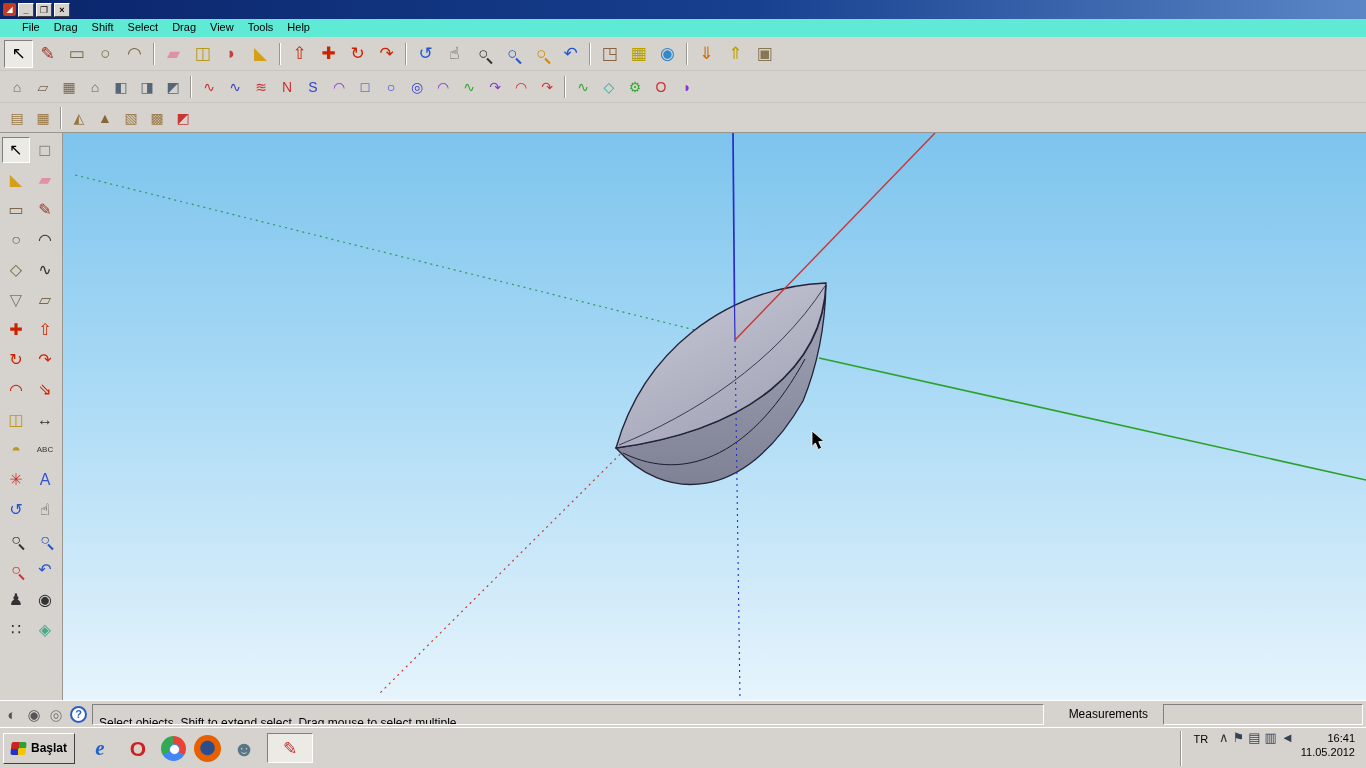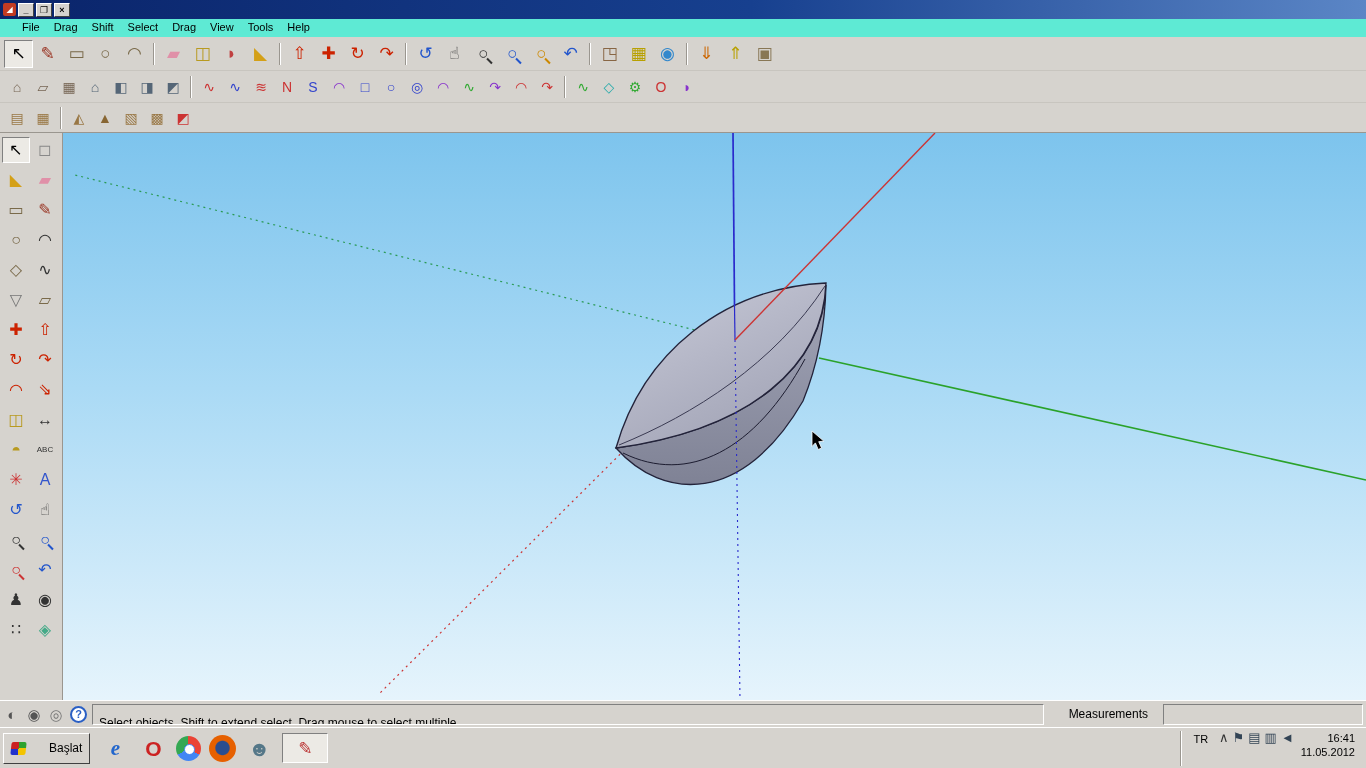--- a/index.html
+++ b/index.html
@@ -49,21 +49,21 @@
   .sb-circles{display:flex;gap:4px;align-items:center}
   .sb-circle{width:18px;height:18px;display:inline-flex;align-items:center;justify-content:center}
   .sb-circle .glyph{font-size:15px;line-height:1}
   .sb-help{width:17px;height:17px;border-radius:50%;border:2px solid #2a5fc4;background:#fff;color:#2a5fc4;font-weight:bold;font-size:11px;display:inline-flex;align-items:center;justify-content:center;flex:none}
   .sb-hint{flex:1;height:21px;line-height:19px;border:1px solid;border-color:#808080 #fff #fff #808080;padding:9px 6px;font-size:12px;background:#d6d3ce;white-space:nowrap;overflow:hidden}
   .sb-meas-label{font-size:12px;padding:0 10px 0 20px;white-space:nowrap}
   .sb-meas-box{width:200px;height:21px;border:1px solid;border-color:#808080 #fff #fff #808080;background:#d6d3ce;flex:none}
 
   
   .taskbar{height:41px;background:#d6d3ce;border-top:1px solid #fff;display:flex;align-items:center;padding:0 3px;flex:none}
-  .start-btn{height:31px;min-width:62px;background:#d6d3ce;border:1px solid;border-color:#fff #404040 #404040 #fff;display:inline-flex;align-items:center;gap:23px;padding:0 7px;font-weight:normal;font-size:12px;cursor:default;flex:none}
+  .start-btn{height:31px;min-width:62px;background:#d6d3ce;border:1px solid;border-color:#fff #404040 #404040 #fff;display:inline-flex;align-items:center;gap:5px;padding:0 7px;font-weight:bold;font-size:12px;cursor:default;flex:none}
   .win-flag{width:15px;height:13px;background:conic-gradient(#2ea22e 0 25%,#f4c400 25% 50%,#2233cc 50% 75%,#cc2222 75% 100%);border-radius:2px;transform:skewX(-6deg);flex:none}
   .ql{display:flex;align-items:center;margin-left:10px;gap:8px}
   .ql-btn{width:30px;height:30px;display:inline-flex;align-items:center;justify-content:center;position:relative;flex:none}
   .ql-btn .glyph{font-size:21px;font-weight:bold;line-height:1}
   .ie .glyph{font-style:italic;font-family:"Liberation Serif",serif}
   .chrome{width:25px;height:25px;border-radius:50%;background:conic-gradient(#ea4335 0 120deg,#4285f4 120deg 240deg,#34a853 240deg 360deg)}
   .chrome::after{content:"";position:absolute;left:8px;top:8px;width:9px;height:9px;background:#fff;border:1px solid #4285f4;border-radius:50%}
   .firefox{width:27px;height:27px;border-radius:50%;background:radial-gradient(circle at 50% 48%,#2a4d8f 0 34%,#e66000 40% 70%,#ffa024 100%)}
   .task-btn{width:46px;height:30px;border:1px solid;border-color:#808080 #fff #fff #808080;background:#eceae5}
   .task-btn .glyph{font-size:17px}

